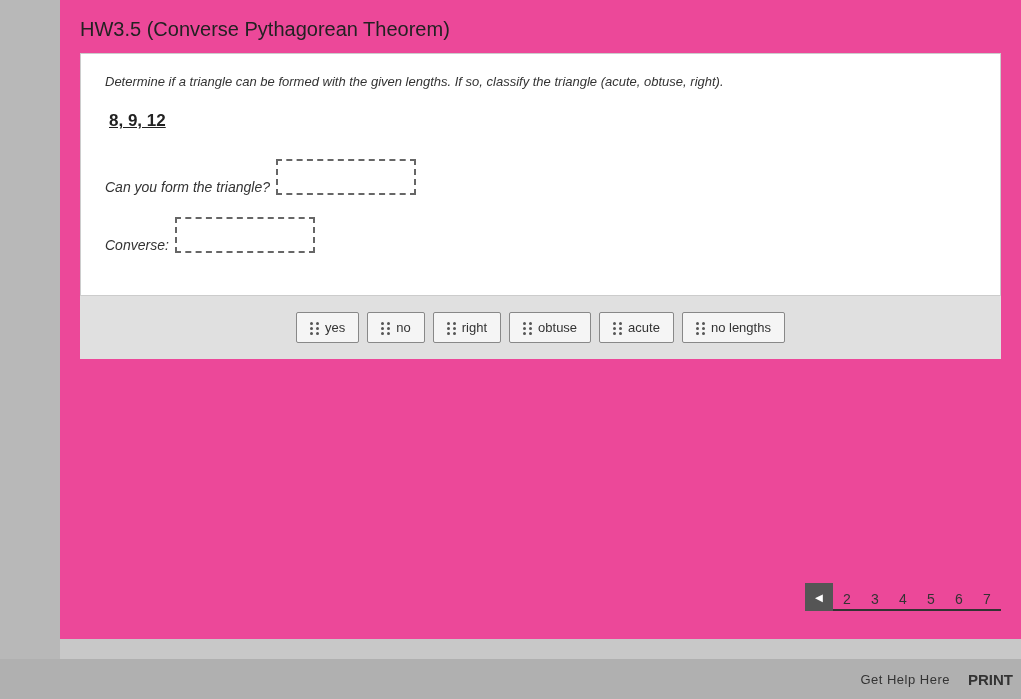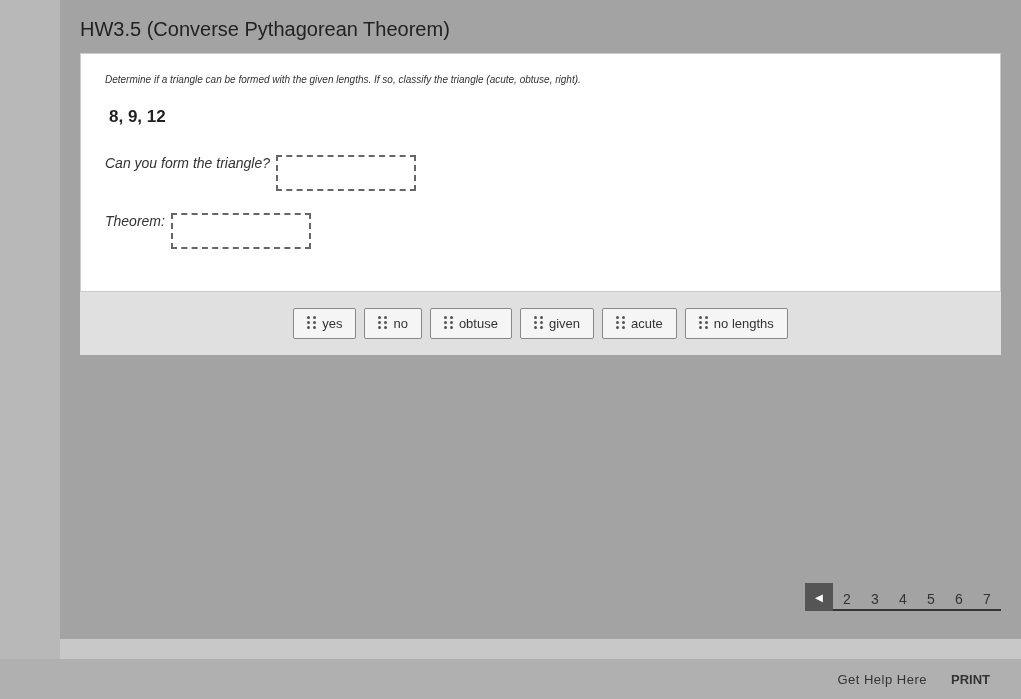--- a/index.html
+++ b/index.html
@@ -25,55 +25,56 @@
       height: 699px;
       background-color: #c8c8c8;
     }
 
     .main-content {
       position: absolute;
       top: 0;
       left: 60px;
       right: 0;
       bottom: 60px;
-      background-color: #a3a3a3;
+      background-color: #ec4899;
     }
 
     .page-title {
       font-size: 20px;
       font-weight: normal;
       color: #222;
       padding: 18px 20px 12px 20px;
     }
 
     .question-card {
       background-color: #ffffff;
       margin: 0 20px;
       padding: 20px 24px;
       border: 1px solid #ccc;
     }
 
     .instructions {
       font-style: italic;
-      font-size: 10px;
+      font-size: 13px;
       color: #333;
       margin-bottom: 22px;
     }
 
     .given-values {
       font-size: 17px;
       font-weight: bold;
       color: #222;
       margin-bottom: 28px;
       margin-left: 4px;
+      text-decoration: underline;
     }
 
     .form-row {
       display: flex;
-      align-items: flex-start;
+      align-items: flex-end;
       margin-bottom: 22px;
       font-style: italic;
       font-size: 14px;
       color: #333;
     }
 
     .dashed-box {
       border: 2px dashed #666;
       width: 140px;
       height: 36px;
@@ -87,21 +88,21 @@
       padding: 16px 24px;
       display: flex;
       align-items: center;
       justify-content: center;
       gap: 8px;
       flex-wrap: wrap;
     }
 
     .drag-chip {
       display: inline-flex;
-      align-items: flex-start;
+      align-items: flex-end;
       gap: 5px;
       border: 1px solid #888;
       background-color: #f5f5f5;
       padding: 7px 13px;
       font-size: 13px;
       color: #333;
       cursor: grab;
       user-select: none;
       border-radius: 2px;
     }
@@ -158,33 +159,33 @@
     .bottom-bar {
       position: absolute;
       bottom: 0;
       left: 0;
       right: 0;
       height: 40px;
       background-color: #b0b0b0;
       display: flex;
       align-items: center;
       justify-content: flex-end;
-      padding-right: 31px;
+      padding-right: 8px;
     }
 
     .bottom-bar-text {
       font-size: 13px;
       color: #333;
       letter-spacing: 0.5px;
     }
 
     .bottom-bar-link {
-      font-size: 13px;
-      color: #333;
-      margin-left: 24px;
+      font-size: 15px;
+      color: #333;
+      margin-left: 18px;
       text-decoration: none;
       font-weight: bold;
     }
 
     .left-sidebar {
       position: absolute;
       top: 0;
       left: 0;
       width: 60px;
       height: 699px;
@@ -206,21 +207,21 @@
       <div class="instructions">Determine if a triangle can be formed with the given lengths.  If so, classify the triangle (acute, obtuse, right).</div>
 
       <div class="given-values">8, 9, 12</div>
 
       <div class="form-row">
         <span>Can you form the triangle?</span>
         <div class="dashed-box"></div>
       </div>
 
       <div class="form-row">
-        <span>Theorem:</span>
+        <span>Converse:</span>
         <div class="dashed-box"></div>
       </div>
     </div>
 
     <div class="answer-strip" id="chips-container">
     <div class="drag-chip">
           <span class="dots">
             <span></span>
             <span></span>
             <span></span>
@@ -243,32 +244,32 @@
         </div>
         <div class="drag-chip">
           <span class="dots">
             <span></span>
             <span></span>
             <span></span>
             <span></span>
             <span></span>
             <span></span>
           </span>
+          <span>right</span>
+        </div>
+        <div class="drag-chip">
+          <span class="dots">
+            <span></span>
+            <span></span>
+            <span></span>
+            <span></span>
+            <span></span>
+            <span></span>
+          </span>
           <span>obtuse</span>
-        </div>
-        <div class="drag-chip">
-          <span class="dots">
-            <span></span>
-            <span></span>
-            <span></span>
-            <span></span>
-            <span></span>
-            <span></span>
-          </span>
-          <span>given</span>
         </div>
         <div class="drag-chip">
           <span class="dots">
             <span></span>
             <span></span>
             <span></span>
             <span></span>
             <span></span>
             <span></span>
           </span>

